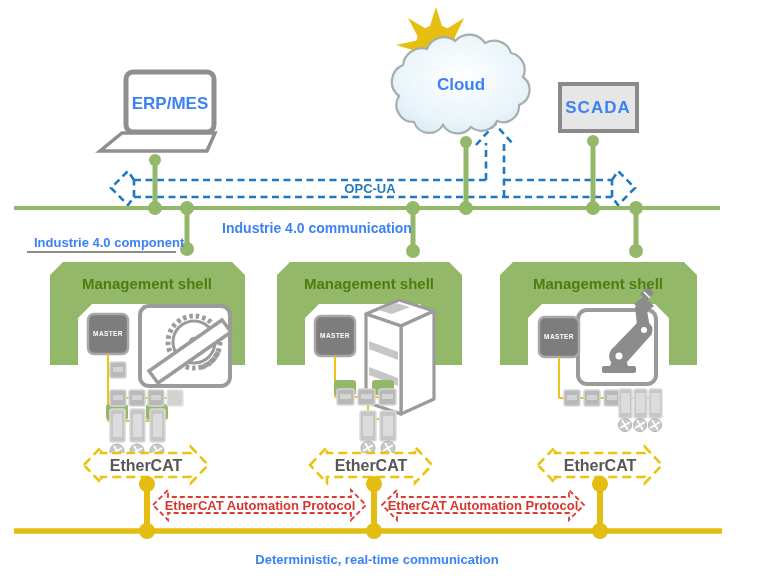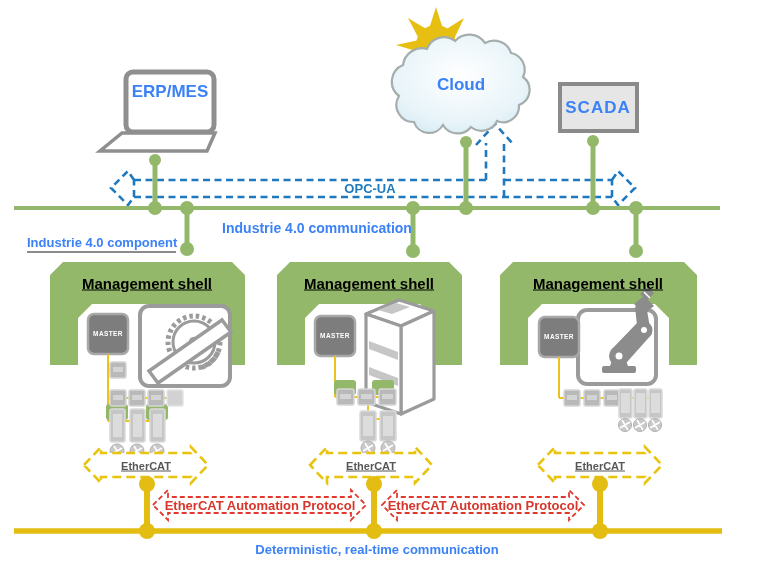--- a/index.html
+++ b/index.html
@@ -7,25 +7,25 @@
          font-family:"Liberation Sans",sans-serif;}
   #stage svg{position:absolute;left:0;top:0;}
   .lbl{position:absolute;font-weight:bold;color:#3b82f6;white-space:nowrap;
        transform:translate(-50%,-50%);line-height:1;}
   .lbl.left{transform:none;}
   .node-lbl{font-size:17px;}
   .scada-lbl{font-size:17px;letter-spacing:1px;}
   .opcua-lbl{font-size:13px;color:#1f79bf;}
   .bus-lbl{font-size:14px;text-align:center;}
   .comp-lbl{font-size:13px;}
-  .shell-lbl{font-size:15px;color:#000000;text-decoration:underline;}
+  .shell-lbl{font-size:15px;color:#4d7c0f;}
   .master-lbl{font-size:6.5px;color:#ffffff;letter-spacing:.4px;}
-  .ecat-lbl{font-size:11px;color:#575757;text-decoration:underline;}
+  .ecat-lbl{font-size:16px;color:#575757;}
   .eap-lbl{font-size:13px;color:#d6362c;}
-  .rt-lbl{font-size:13px;}
+  .rt-lbl{font-size:13px;margin-top:10px;}
   .underline{position:absolute;background:#8c8c8c;height:2px;}
 </style>
 </head>
 <body>
 
 <div id="stage">
 
 <svg width="768" height="584" viewBox="0 0 768 584">
   <defs>
     <radialGradient id="cg" cx="50%" cy="42%" r="68%">
@@ -271,26 +271,26 @@
           <circle cx="600" cy="531" r="8" stroke="none"></circle>
         </g>
   </g>
 
   <g fill="#ffffff" stroke="#e2382e" stroke-width="1.8" stroke-dasharray="5 3">
     <path d="M 153 505 L 168 490 L 168 497 L 351 497 L 351 490 L 366 505 L 351 520 L 351 513 L 168 513 L 168 520 Z"></path>
     <path d="M 382 505 L 397 490 L 397 497 L 569 497 L 569 490 L 584 505 L 569 520 L 569 513 L 397 513 L 397 520 Z"></path>
   </g>
 </svg>
 
-<div class="lbl node-lbl" style="left:170px;top:91px;">ERP/MES</div>
+<div class="lbl node-lbl" style="left:170px;top:103px;">ERP/MES</div>
 <div class="lbl node-lbl" style="left:461px;top:84px;">Cloud</div>
 <div class="lbl scada-lbl" style="left:598px;top:107px;">SCADA</div>
 <div class="lbl opcua-lbl" style="left:370px;top:188px;text-align:right;">OPC-UA</div>
 <div class="lbl bus-lbl" style="left:317px;top:228px;">Industrie 4.0 communication</div>
-<div class="lbl comp-lbl left" style="left:27px;top:236px;">Industrie 4.0 component</div>
+<div class="lbl comp-lbl left" style="left:34px;top:236px;">Industrie 4.0 component</div>
 <div class="underline" style="left:27px;top:251px;width:149px;"></div>
 
 <div class="lbl shell-lbl" style="left:147px;top:283px;">Management shell</div>
 <div class="lbl shell-lbl" style="left:369px;top:283px;">Management shell</div>
 <div class="lbl shell-lbl" style="left:598px;top:283px;">Management shell</div>
 
 <div class="lbl master-lbl" style="left:108px;top:334px;">MASTER</div>
 <div class="lbl master-lbl" style="left:335px;top:336px;">MASTER</div>
 <div class="lbl master-lbl" style="left:559px;top:337px;">MASTER</div>
 

